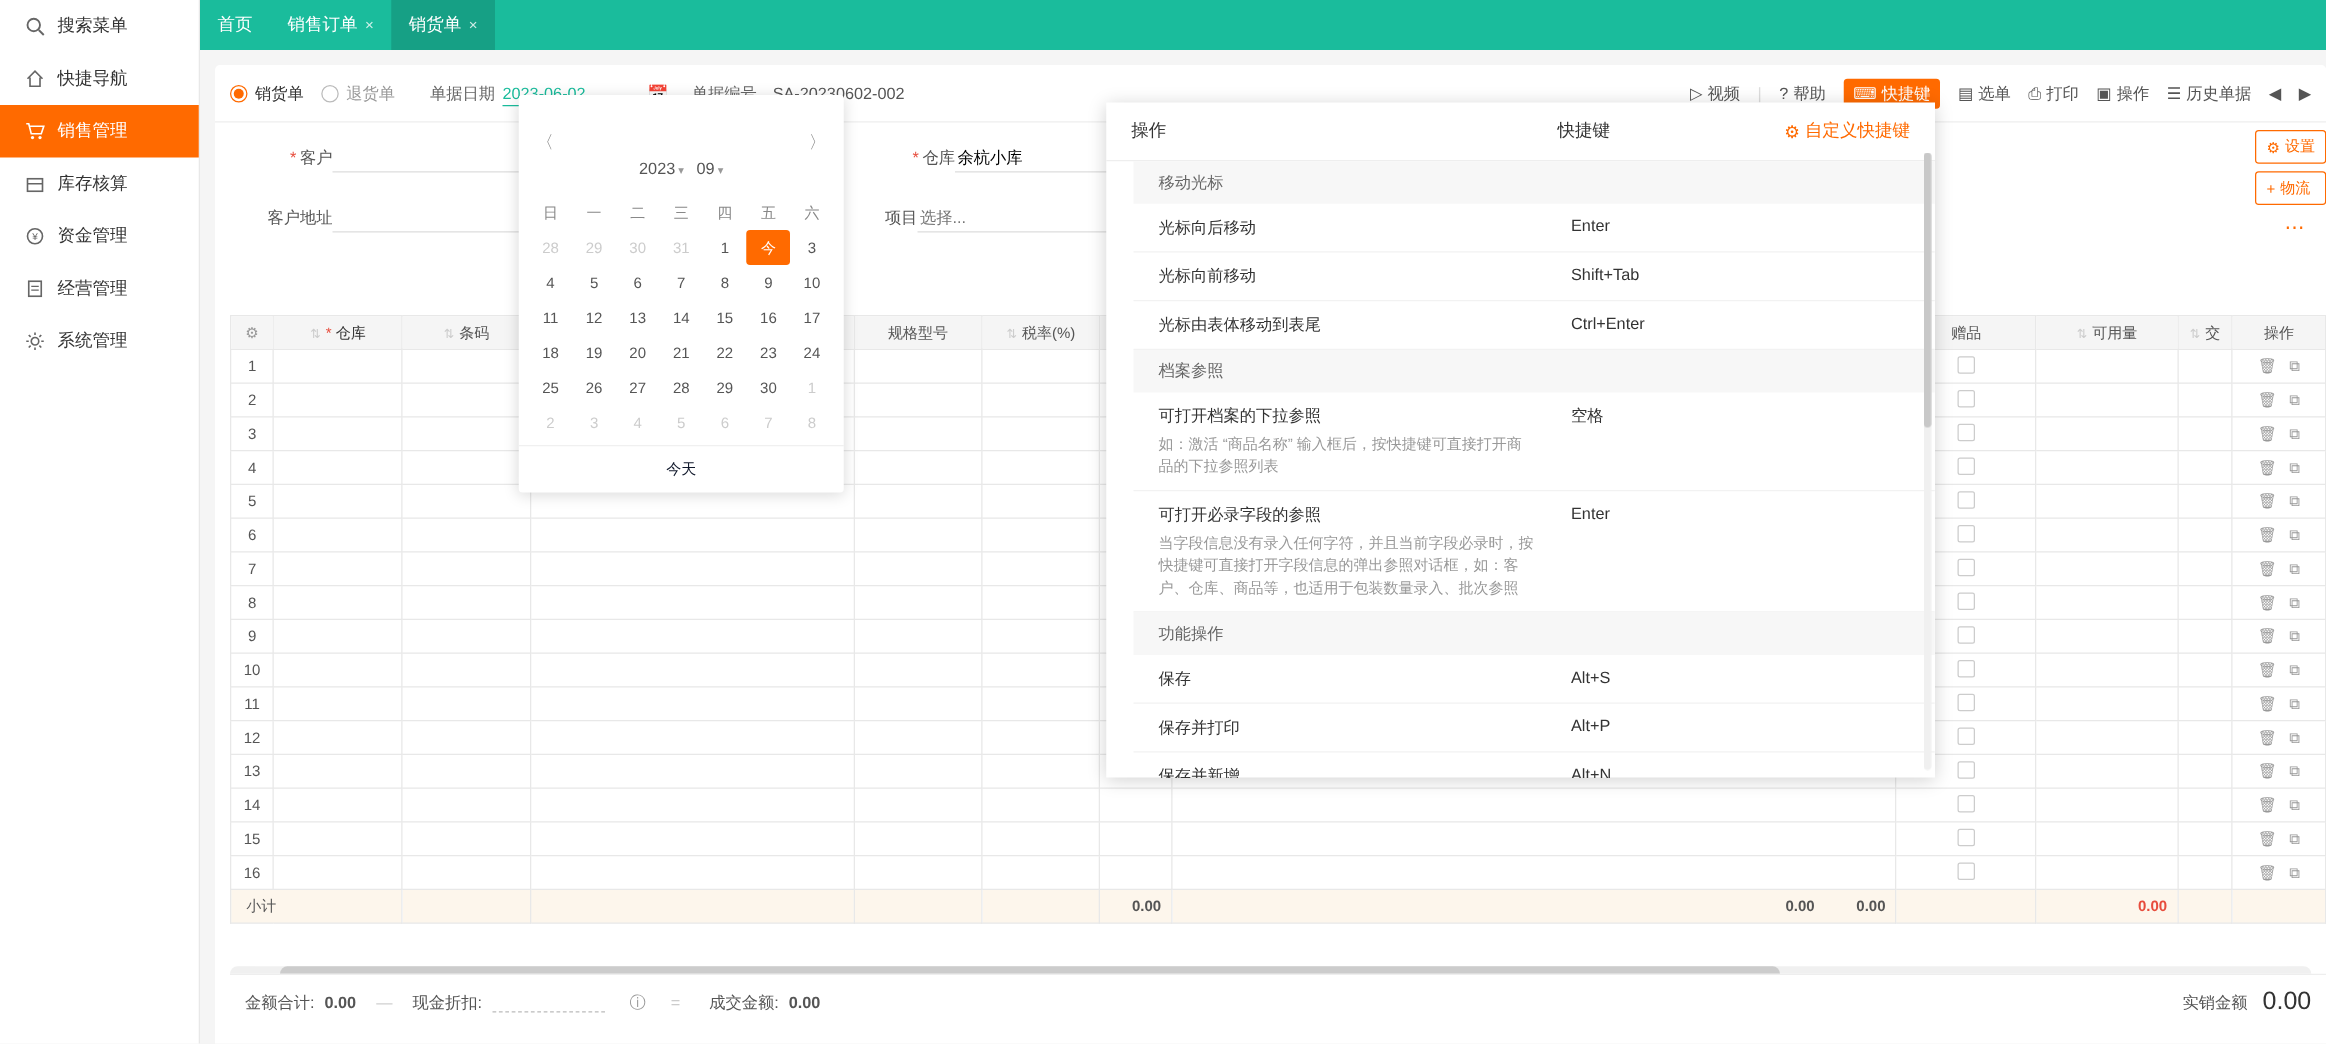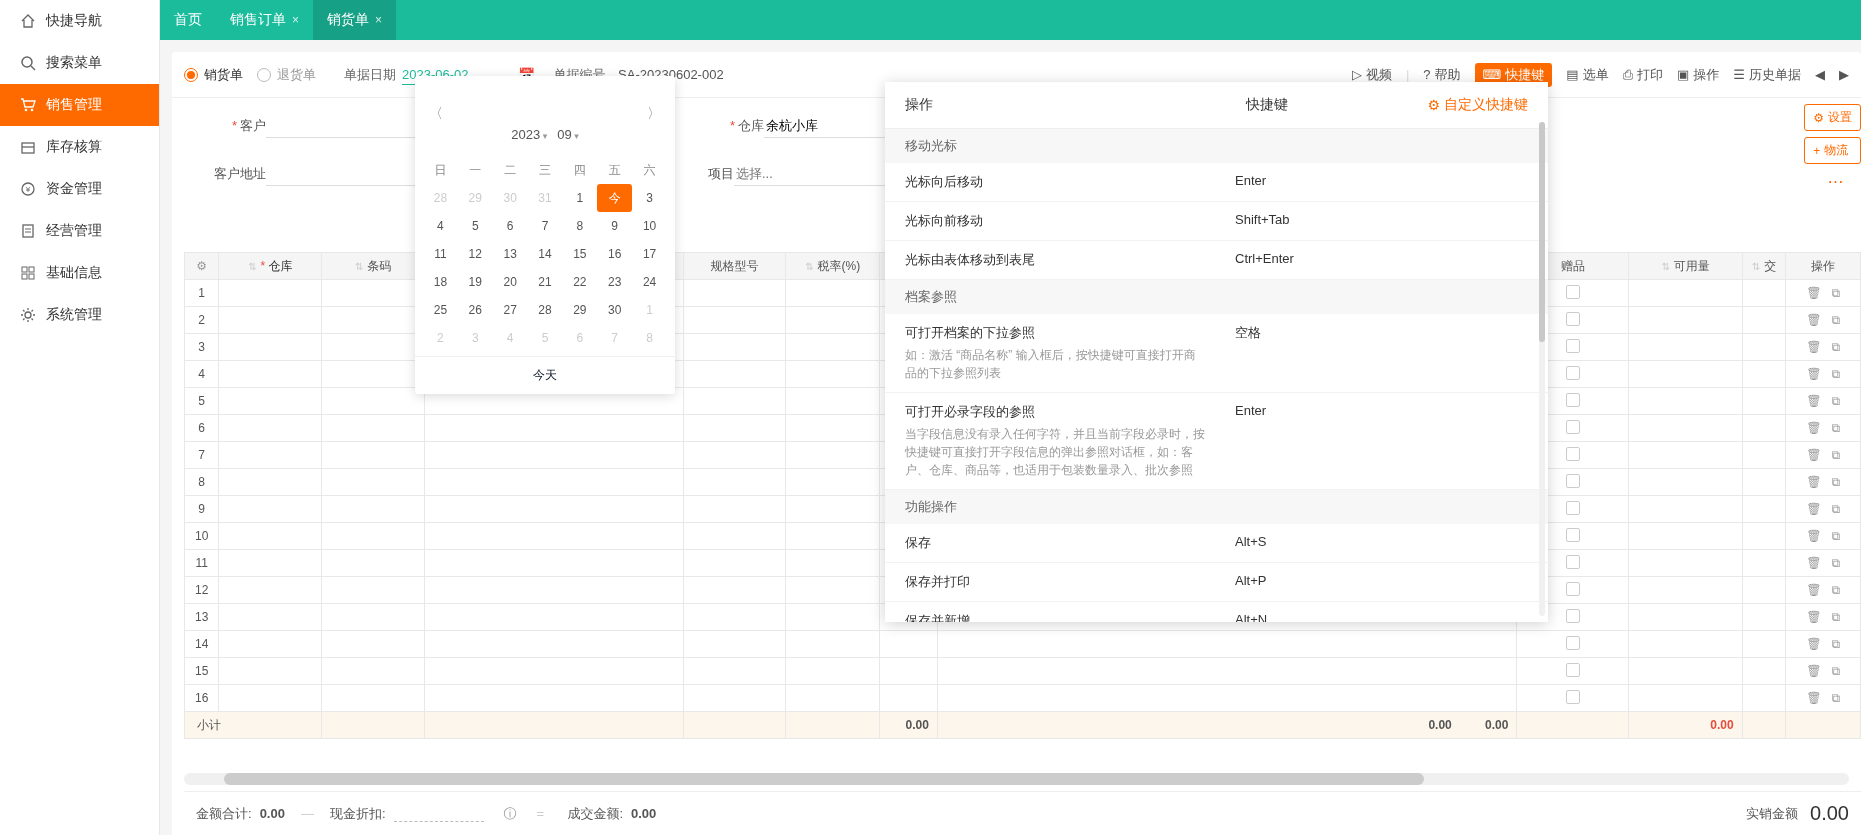--- a/index.html
+++ b/index.html
@@ -54,21 +54,21 @@
 .grid .req-col::before{content:"* ";color:#e74c3c;}
 tfoot tr{background:#fdf6ec;}
 .neg{color:#e74c3c;}
 
 .act-cell{display:flex;gap:10px;justify-content:center;align-items:center;height:100%;}
 .act-ic{color:#999;cursor:pointer;}
 
 .hscrollbar{position:absolute;left:12px;right:12px;bottom:50px;height:12px;background:#f0f0f0;border-radius:6px;}
 .hscrollbar .thumb{position:absolute;left:40px;width:1200px;top:0;height:12px;background:#ccc;border-radius:6px;}
 
-.footer{position:absolute;left:12px;right:0;bottom:0;height:44px;background:#fff;border-top:1px solid #eee;display:flex;align-items:center;padding:0 12px;font-size:13px;color:#555;gap:8px;}
+.footer{position:absolute;left:12px;right:0;bottom:12px;height:44px;background:#fff;border-top:1px solid #eee;display:flex;align-items:center;padding:0 12px;font-size:13px;color:#555;gap:8px;}
 .footer .dash-inp{border:none;border-bottom:1px dashed #bbb;width:90px;}
 .footer .rightnum{margin-left:auto;display:flex;align-items:center;gap:12px;}
 .footer .big{font-size:20px;color:#333;}
 
 .calendar{position:absolute;left:415px;top:76px;width:260px;background:#fff;box-shadow:0 2px 12px rgba(0,0,0,.15);border-radius:3px;z-index:50;}
 .cal-head{display:flex;align-items:center;justify-content:space-between;padding:10px 14px;font-size:13px;color:#555;}
 .cal-nav{cursor:pointer;color:#888;font-size:14px;}
 .cal-sel{display:flex;gap:10px;}
 .cal-sel span{cursor:pointer;margin-top:41px;}
 .cal-sel span::after{content:" ▾";font-size:9px;color:#999;}
@@ -77,54 +77,54 @@
 .cal-wd{color:#888;}
 .cal-day{cursor:pointer;border-radius:3px;}
 .cal-day.other{color:#ccc;}
 .cal-day.today{background:#ff6a00;color:#fff;}
 .cal-foot{text-align:center;padding:10px 0;color:#0f172a;cursor:pointer;border-top:1px solid #f0f0f0;}
 
 .shortcut-pop{position:absolute;left:885px;top:82px;width:663px;height:540px;background:#fff;box-shadow:0 2px 14px rgba(0,0,0,.18);z-index:60;display:flex;flex-direction:column;}
 .sp-head{display:flex;align-items:center;padding:14px 20px;font-size:14px;color:#333;}
 .sp-head .col2{margin-left:313px;}
 .sp-head .custom{margin-left:auto;color:#ff6a00;cursor:pointer;display:flex;align-items:center;gap:4px;}
-.sp-body{overflow-y:auto;flex:1;border-top:1px solid #eee;}
+.sp-body{overflow-y:auto;flex:1;border-top:1px solid #eee;padding-left:22px;}
 .sp-sec{background:#f7f7f7;padding:8px 20px;font-size:13px;color:#666;}
 .sp-row{display:flex;padding:10px 20px;border-bottom:1px solid #f2f2f2;font-size:13px;}
 .sp-row .op{width:330px;color:#333;}
 .sp-row .desc{color:#999;font-size:12px;margin-top:4px;line-height:1.5;max-width:300px;}
 .sp-row .key{color:#333;}
 .sp-scroll{position:absolute;right:3px;top:40px;bottom:6px;width:6px;background:#f0f0f0;border-radius:3px;}
 .sp-scroll .th{position:absolute;top:0;width:6px;height:220px;background:#c8c8c8;border-radius:3px;}
 
 .gear{color:#999;}
 .ckbox{width:14px;height:14px;border:1px solid #ccc;border-radius:2px;display:inline-block;}
 
 svg{display:block;}
 </style>
 </head>
 <body>
 
 <div class="sidebar">
-  <div class="side-item">
-    <span class="side-icon">
-        <svg width="16" height="16" viewBox="0 0 16 16">
-          <path d="M2 8 L8 2 L14 8 M4 7 V14 H12 V7" fill="none" stroke="#666" stroke-width="1.3"></path>
-        </svg>
-      </span>
-    <span>快捷导航</span>
-  </div>
   <div class="side-item">
     <span class="side-icon">
         <svg width="16" height="16" viewBox="0 0 16 16">
           <circle cx="7" cy="7" r="5" fill="none" stroke="#666" stroke-width="1.5"></circle>
           <line x1="11" y1="11" x2="15" y2="15" stroke="#666" stroke-width="1.5"></line>
         </svg>
       </span>
     <span>搜索菜单</span>
+  </div>
+  <div class="side-item">
+    <span class="side-icon">
+        <svg width="16" height="16" viewBox="0 0 16 16">
+          <path d="M2 8 L8 2 L14 8 M4 7 V14 H12 V7" fill="none" stroke="#666" stroke-width="1.3"></path>
+        </svg>
+      </span>
+    <span>快捷导航</span>
   </div>
   <div class="side-item active">
     <span class="side-icon">
         <svg width="16" height="16" viewBox="0 0 16 16">
           <path d="M1 2h2l2 8h8l2-6H4" fill="none" stroke="#fff" stroke-width="1.3"></path>
           <circle cx="6" cy="13" r="1.3" fill="#fff"></circle>
           <circle cx="12" cy="13" r="1.3" fill="#fff"></circle>
         </svg>
       </span>
     <span>销售管理</span>
@@ -149,31 +149,20 @@
   </div>
   <div class="side-item">
     <span class="side-icon">
         <svg width="16" height="16" viewBox="0 0 16 16">
           <rect x="3" y="2" width="10" height="12" fill="none" stroke="#666" stroke-width="1.3"></rect>
           <line x1="5" y1="6" x2="11" y2="6" stroke="#666"></line>
           <line x1="5" y1="9" x2="11" y2="9" stroke="#666"></line>
         </svg>
       </span>
     <span>经营管理</span>
-  </div>
-  <div class="side-item">
-    <span class="side-icon">
-        <svg width="16" height="16" viewBox="0 0 16 16">
-          <rect x="2" y="2" width="5" height="5" fill="none" stroke="#666"></rect>
-          <rect x="9" y="2" width="5" height="5" fill="none" stroke="#666"></rect>
-          <rect x="2" y="9" width="5" height="5" fill="none" stroke="#666"></rect>
-          <rect x="9" y="9" width="5" height="5" fill="none" stroke="#666"></rect>
-        </svg>
-      </span>
-    <span>基础信息</span>
   </div>
   <div class="side-item">
     <span class="side-icon">
         <svg width="16" height="16" viewBox="0 0 16 16">
           <circle cx="8" cy="8" r="3" fill="none" stroke="#666" stroke-width="1.3"></circle>
           <path d="M8 1v2M8 13v2M1 8h2M13 8h2M3 3l1.5 1.5M11.5 11.5L13 13M3 13l1.5-1.5M11.5 4.5L13 3" stroke="#666" stroke-width="1.3"></path>
         </svg>
       </span>
     <span>系统管理</span>
   </div>

